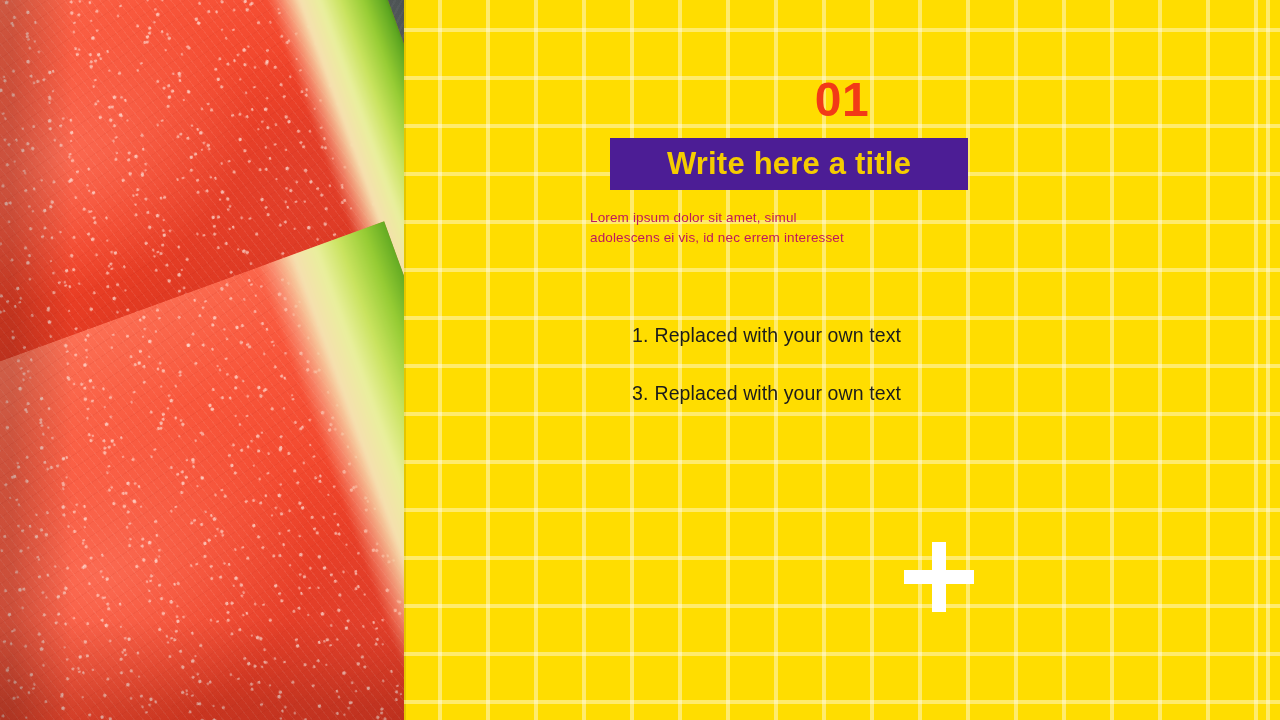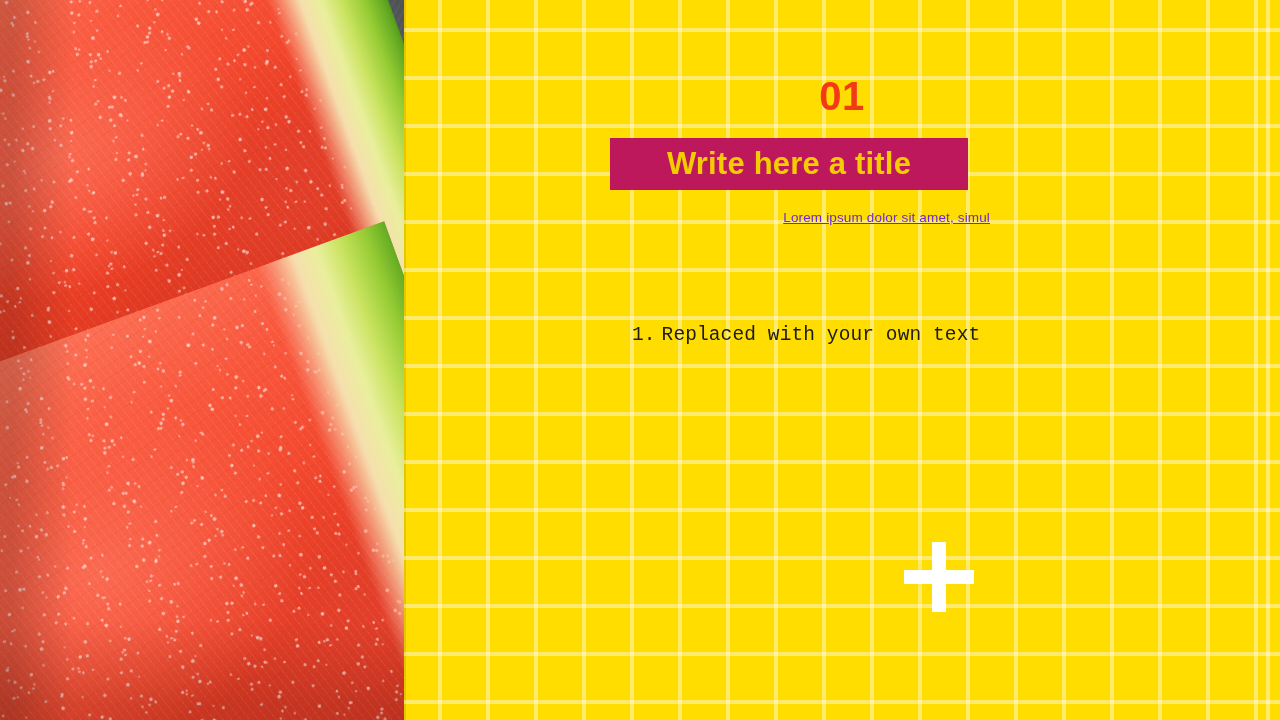--- a/index.html
+++ b/index.html
@@ -111,42 +111,40 @@
     position:absolute; inset:0;
     background-image:
       repeating-linear-gradient(90deg, rgba(255,255,255,.42) 0 4px, rgba(255,255,255,0) 4px 48px),
       repeating-linear-gradient(0deg,  rgba(255,255,255,.42) 0 4px, rgba(255,255,255,0) 4px 48px);
     background-position:-14px -16px, -14px -16px;
   }
 
   
   .number{
     position:absolute; left:0; right:0; top:76px; text-align:center;
-    font-size:40px; font-weight:bold; color:#F23A17; letter-spacing:.5px;
+    font-size:48px; font-weight:bold; color:#F23A17; letter-spacing:.5px;
     line-height:1;
   }
   .title-bar{
     position:absolute; left:206px; top:138px; width:358px; height:52px;
-    background:#be185d; display:flex; align-items:center; justify-content:center;
+    background:#4c1d95; display:flex; align-items:center; justify-content:center;
   }
   .title-text{
     font-size:31px; font-weight:bold; color:#F5CC00; letter-spacing:.2px;
     white-space:nowrap;
   }
   .subtitle{
     position:absolute; left:186px; top:208px; width:400px;
-    text-align:right; font-size:13.5px; color:#6d28d9; line-height:1.45;
+    text-align:left; font-size:13.5px; color:#be185d; line-height:1.45;
     letter-spacing:.15px;
-    text-decoration:underline;
   }
 
   .list{
     position:absolute; left:228px; top:326px; width:420px;
     list-style:none;
-    font-family:Liberation Mono, monospace;
   }
   .list li{
     font-size:19.5px; color:#1c1c1c; line-height:1; margin-bottom:38.5px;
     white-space:nowrap; letter-spacing:.1px;
   }
   .list li .num{ margin-right:6px; }
 
   
   .plus{ position:absolute; }
   .plus .bar{ position:absolute; background:#FFFFFF; }
@@ -186,26 +184,30 @@
     <div class="grid-overlay"></div>
 
     <div class="number">01</div>
 
     <div class="title-bar">
       <span class="title-text">Write here a title</span>
     </div>
 
     <div class="subtitle">
       <div>Lorem ipsum dolor sit amet, simul</div>
+      <div>adolescens ei vis, id nec errem  interesset</div>
     </div>
 
     <ul class="list">
       <li>
         <span class="num">1.</span><span>Replaced with your own text</span>
       </li>
+      <li>
+        <span class="num">3.</span><span>Replaced with your own text</span>
+      </li>
     </ul>
 
     <div class="plus plus-left">
       <div class="bar h"></div>
       <div class="bar v"></div>
     </div>
 
   </div>
 </div>
 

